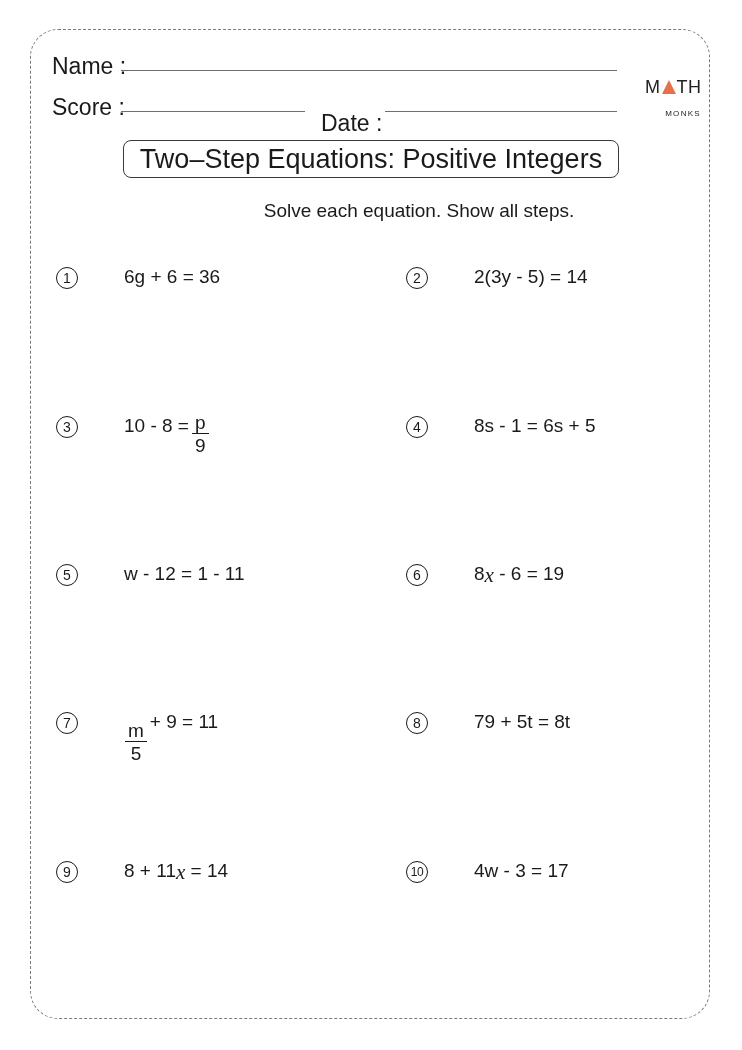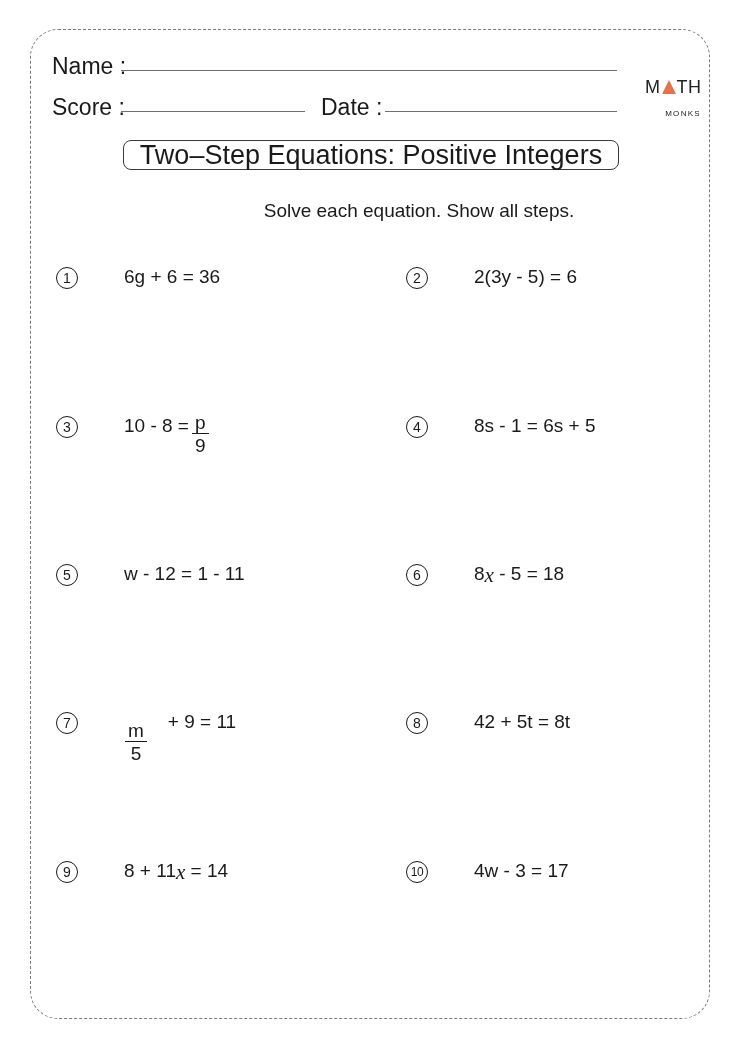--- a/index.html
+++ b/index.html
@@ -26,21 +26,21 @@
     }
     .logo-tri {
       width: 0; height: 0; border-left: 7px solid transparent; border-right: 7px solid transparent;
       border-bottom: 14px solid #e9714a; margin: 0 1px 2px 1px;
     }
     .logo-bottom {
       font-family: "Liberation Sans", sans-serif; font-size: 8px; letter-spacing: 1.3px;
       color: #222; text-align: right; margin-top: 13px; padding-right: 2px;
     }
     .title-box {
-      position: absolute; left: 123px; top: 140px; width: 496px; height: 30px;
+      position: absolute; left: 123px; top: 140px; width: 496px; height: 38px;
       border: 1.4px solid #3a3a3a; border-radius: 8px; box-sizing: border-box;
       display: flex; align-items: center; justify-content: center;
       font-family: "Liberation Sans", "DejaVu Sans", sans-serif;
       font-size: 27px; color: #1a1a1a; white-space: nowrap;
     }
     .instructions {
       position: absolute; left: 0; top: 200px; width: 742px; text-align: center;
       font-family: "Liberation Sans", "DejaVu Sans", sans-serif; font-size: 19px; color: #1a1a1a;
       padding-left: 0;
       margin-left: 48px;
@@ -70,21 +70,21 @@
 <body>
 
 <div class="frame"></div>
 
 <span class="field-label" style="left:52px; top:53px;">Name :</span>
 <div class="field-line" style="left:121px; top:70px; width:496px;"></div>
 
 <span class="field-label" style="left:52px; top:94px;">Score :</span>
 <div class="field-line" style="left:121px; top:111px; width:184px;"></div>
 
-<span class="field-label" style="left:321px; top:94px;">Date :</span>
+<span class="field-label" style="left:321px; top:110px;">Date :</span>
 <div class="field-line" style="left:385px; top:111px; width:232px;"></div>
 
 <div class="logo">
   <div class="logo-top">
     <span>M</span>
     <span class="logo-tri"></span>
     <span>TH</span>
   </div>
   <div class="logo-bottom">MONKS</div>
 </div>
@@ -97,21 +97,21 @@
 <div class="problem" style="left:56px; top:267px;">
   <div class="num-circle">1</div>
   <div class="eq">
       <span>6g + 6 = 36</span>
     </div>
 </div>
 
 <div class="problem" style="left:406px; top:267px;">
   <div class="num-circle">2</div>
   <div class="eq">
-      <span>2(3y - 5) = 6</span>
+      <span>2(3y - 5) = 14</span>
     </div>
 </div>
 
 <div class="problem" style="left:56px; top:416px;">
   <div class="num-circle">3</div>
   <div class="eq">
     <span>10 - 8 =</span>
     <span class="frac" style="margin-top:-2px;">
       <span class="top">p</span>
       <span class="bot">9</span>
@@ -131,39 +131,39 @@
   <div class="eq">
       <span>w - 12 = 1 - 11</span>
     </div>
 </div>
 
 <div class="problem" style="left:406px; top:564px;">
   <div class="num-circle">6</div>
   <div class="eq">
     <span>8</span>
       <span class="var-italic">x</span>
-      <span style="white-space:pre;"> - 5 = 18</span>
+      <span style="white-space:pre;"> - 6 = 19</span>
   </div>
 </div>
 
 <div class="problem" style="left:56px; top:712px;">
   <div class="num-circle">7</div>
   <div class="eq" style="left:66px;">
     <span class="frac" style="margin-top:10px;">
       <span class="top">m</span>
       <span class="bot">5</span>
     </span>
-    <span style="margin-left:18px;">+ 9 = 11</span>
+    <span style="margin-left:0;">+ 9 = 11</span>
   </div>
 </div>
 
 <div class="problem" style="left:406px; top:712px;">
   <div class="num-circle">8</div>
   <div class="eq">
-      <span>42 + 5t = 8t</span>
+      <span>79 + 5t = 8t</span>
     </div>
 </div>
 
 <div class="problem" style="left:56px; top:861px;">
   <div class="num-circle">9</div>
   <div class="eq">
     <span style="white-space:pre;">8 + 11</span>
       <span class="var-italic">x</span>
       <span style="white-space:pre;"> = 14</span>
   </div>

